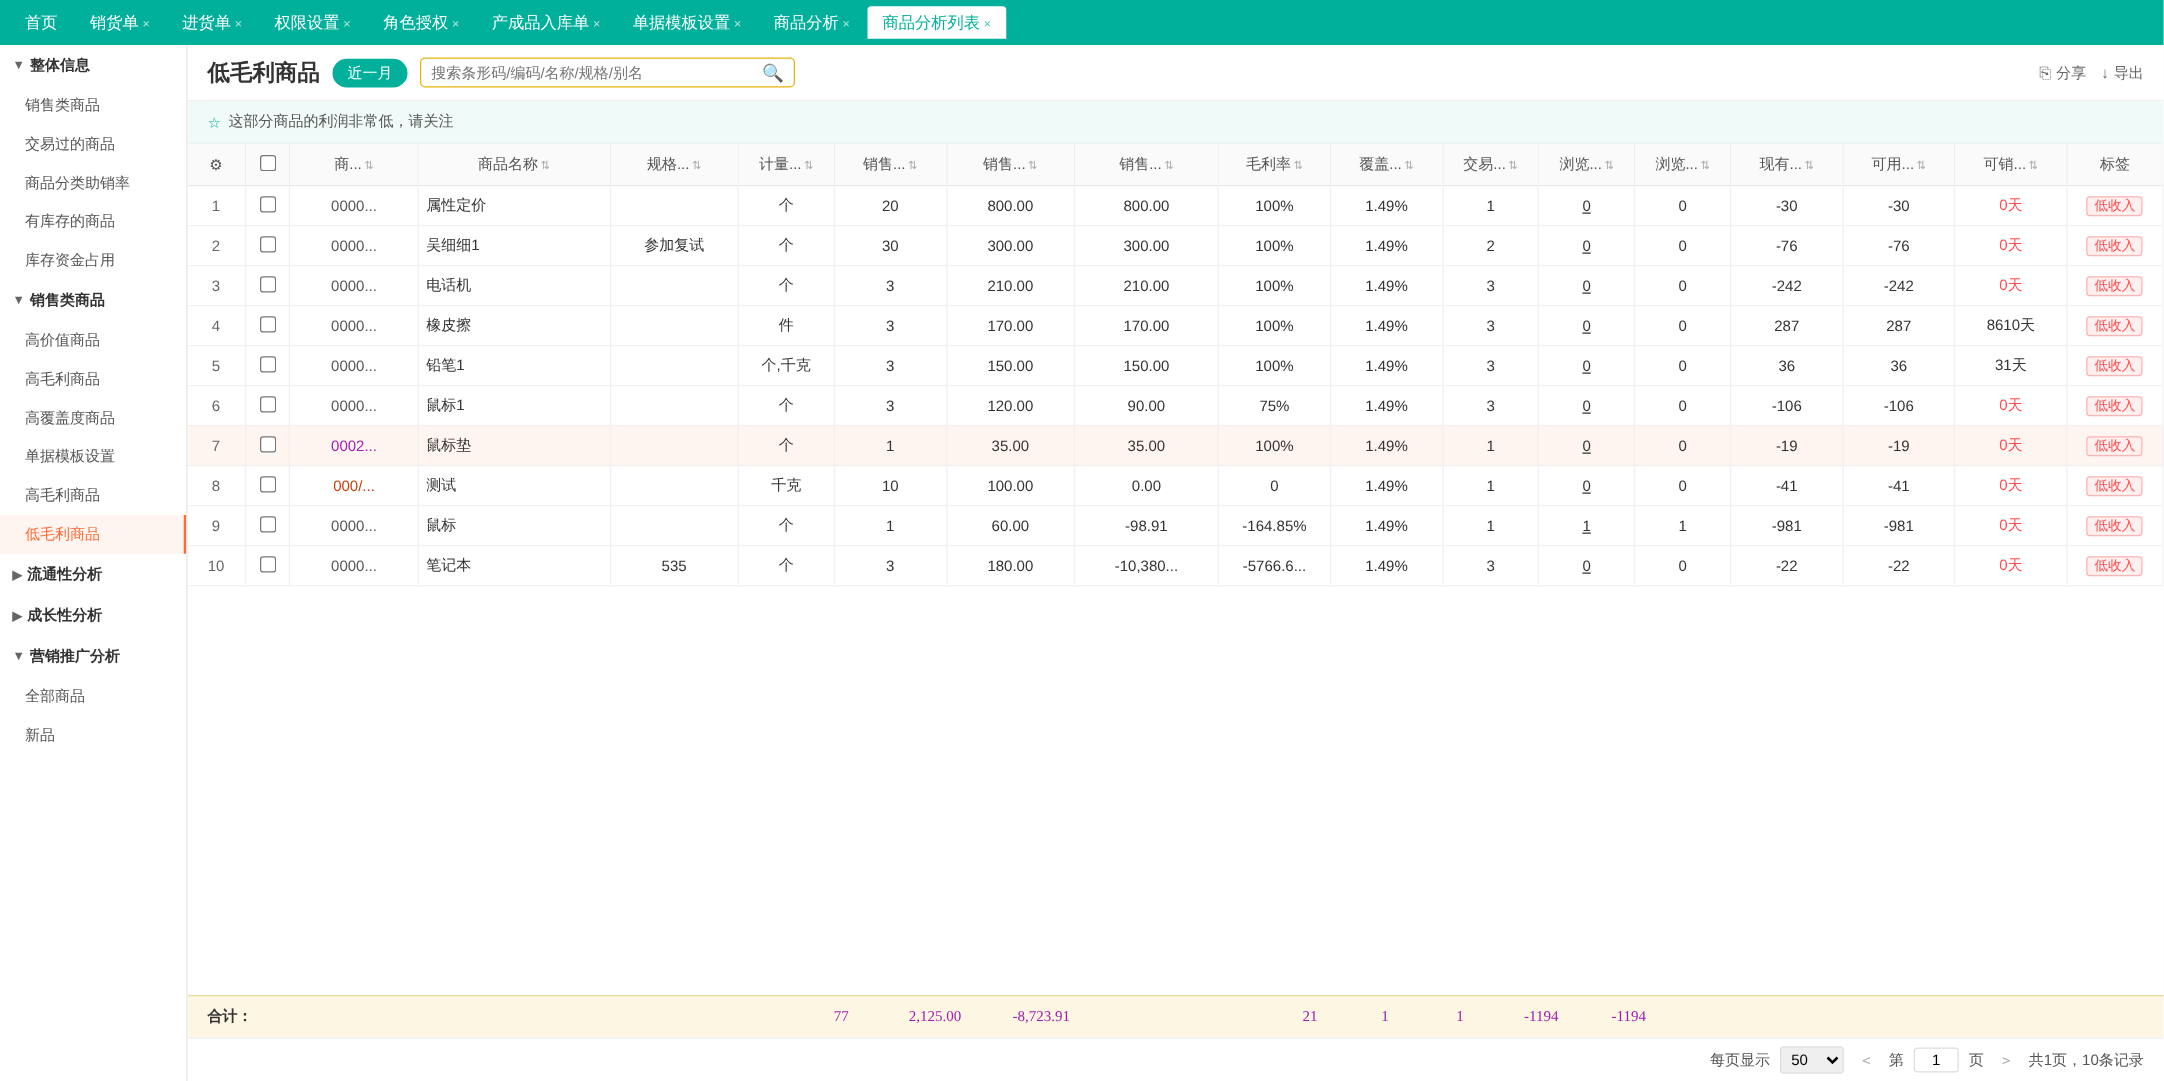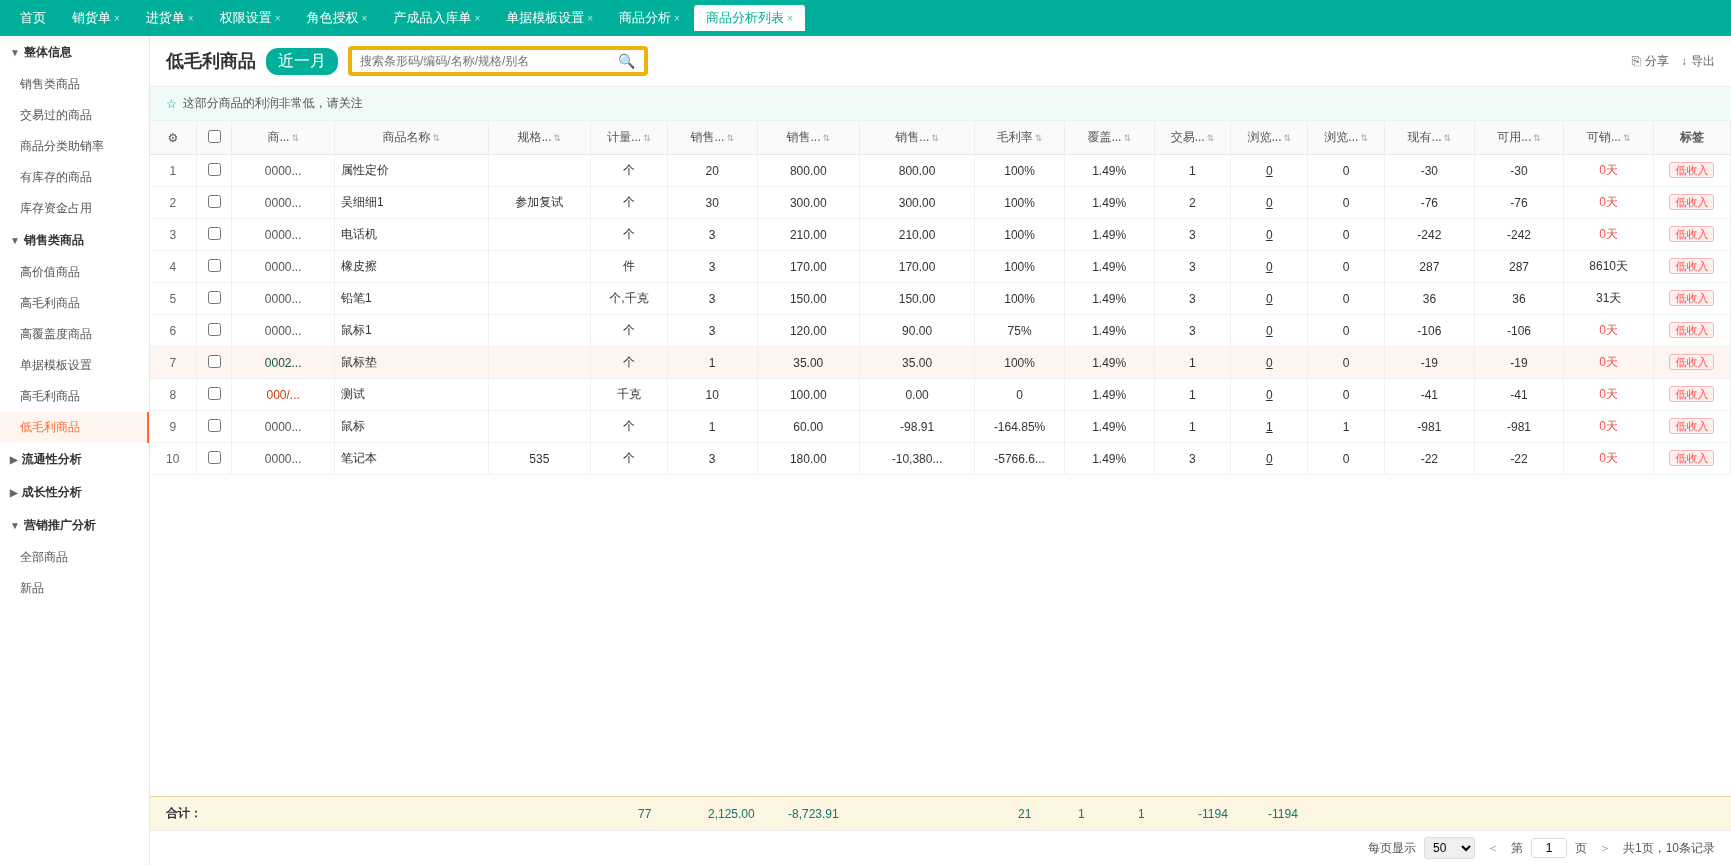--- a/index.html
+++ b/index.html
@@ -80,27 +80,27 @@
       font-size: 18px;
       font-weight: bold;
       color: #333;
     }
     .time-filter-btn {
       background: #00b09b;
       color: #fff;
       border: none;
       border-radius: 12px;
       padding: 3px 12px;
-      font-size: 16px;
+      font-size: 12px;
       cursor: pointer;
     }
     .search-box {
       display: flex;
       align-items: center;
-      border: 4px solid #eab308;
+      border: 1px solid #eab308;
       border-radius: 4px;
       padding: 3px 8px;
       flex: 1;
       max-width: 300px;
     }
     .search-box input {
       border: none;
       outline: none;
       font-size: 12px;
       width: 100%;
@@ -194,22 +194,23 @@
       flex-shrink: 0;
       font-size: 12px;
     }
     .footer-label { font-weight: bold; margin-right: 32px; }
     .footer-values {
       display: flex;
       gap: 0;
       flex: 1;
     }
     .footer-cell {
-      text-align: left;
-      color: #0f766e;
+      text-align: center;
+      color: #a21caf;
+      font-family: Liberation Serif, serif;
     }
 
     
     .pagination-bar {
       display: flex;
       align-items: center;
       justify-content: flex-end;
       padding: 6px 16px;
       gap: 8px;
       border-top: 1px solid #eee;
@@ -252,21 +253,21 @@
     .col-sales-price { width: 80px; }
     .col-sales-amt { width: 90px; }
     .col-gross { width: 70px; }
     .col-cover { width: 70px; }
     .col-trade { width: 60px; }
     .col-view1 { width: 60px; }
     .col-view2 { width: 60px; }
     .col-stock { width: 70px; }
     .col-avail { width: 70px; }
     .col-sellable { width: 70px; }
-    .col-tag { width: 60px; font-weight: bold; }
+    .col-tag { width: 60px; }
   </style>
 </head>
 <body>
 
 <div class="top-nav">
   <div class="nav-item">首页</div>
   <div class="nav-item">
     <span>销货单</span><span class="nav-close">×</span>
   </div>
   <div class="nav-item">
@@ -502,21 +503,21 @@
       <td><span class="underline-link">0</span></td>
       <td>0</td>
       <td>-106</td>
       <td>-106</td>
       <td style="color:#ff4d4f;">0天</td>
       <td><span class="tag-badge">低收入</span></td>
     </tr>
             <tr class="highlighted">
       <td class="num-cell">7</td>
       <td class="checkbox-cell"><input type="checkbox" style=""></td>
-      <td style="color:#14532d;">0002...</td>
+      <td style="color:#a21caf;">0002...</td>
       <td class="name-col">鼠标垫</td>
       <td></td>
       <td>个</td>
       <td>1</td>
       <td>35.00</td>
       <td>35.00</td>
       <td>100%</td>
       <td>1.49%</td>
       <td>1</td>
       <td><span class="underline-link">0</span></td>

